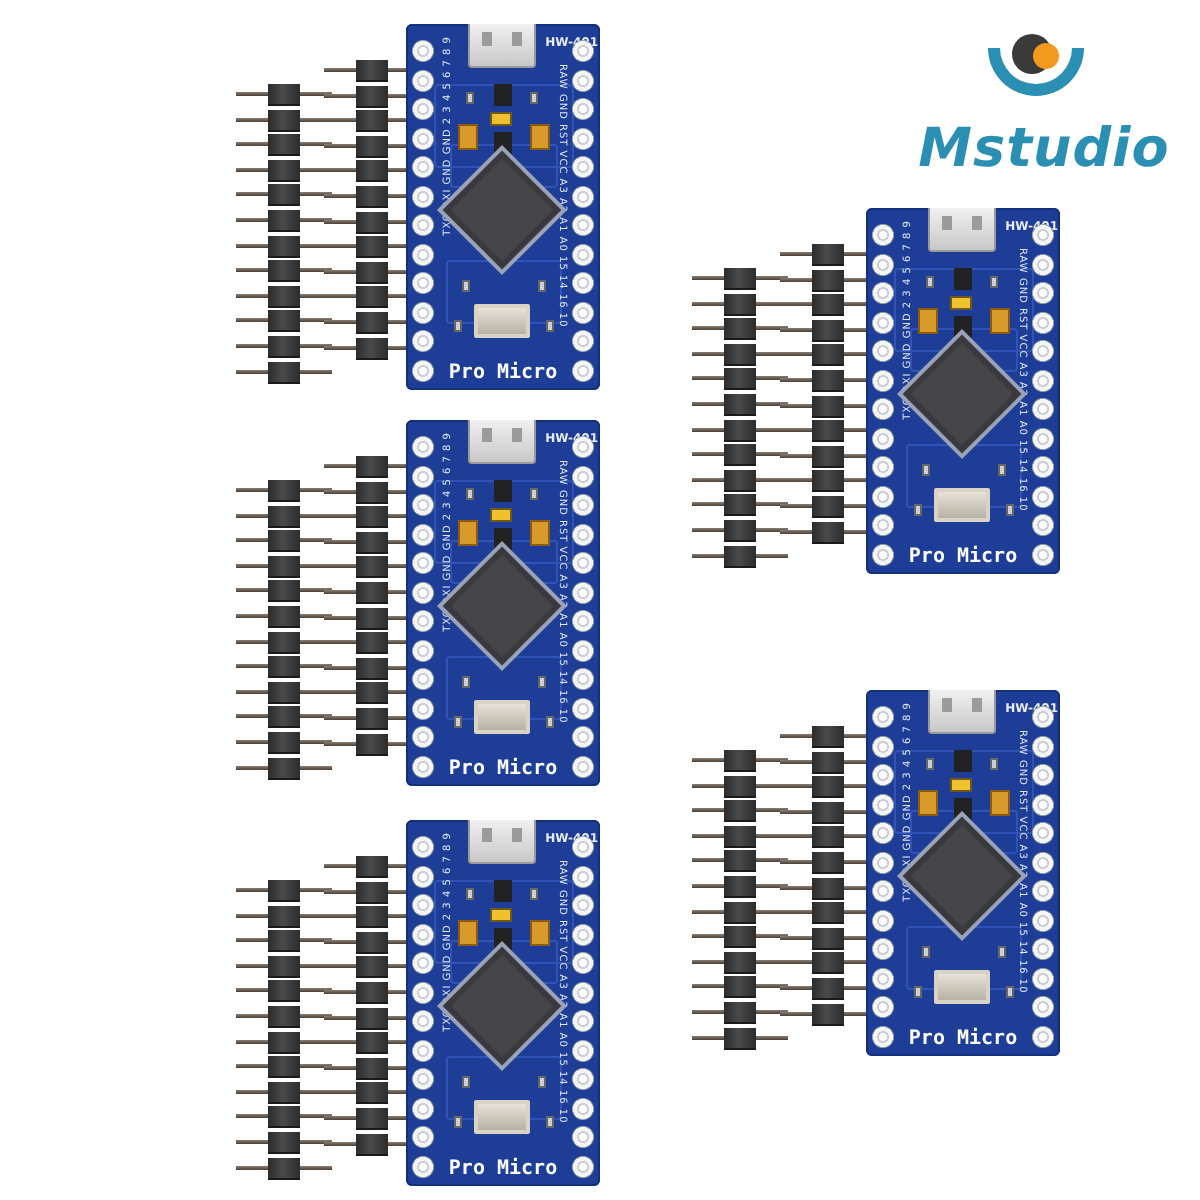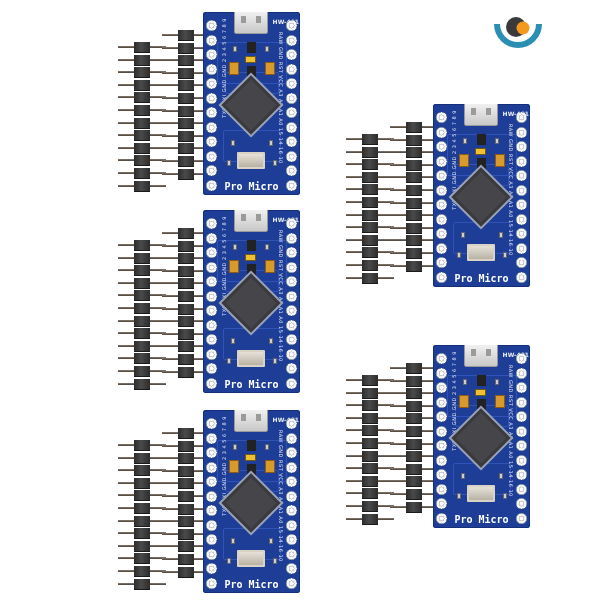--- a/index.html
+++ b/index.html
@@ -50,20 +50,21 @@
 </head>
 <body>
 
 <div class="logo">
   <svg class="logo-mark" viewBox="0 0 56 48">
     <path d="M6 14 A22 22 0 0 0 50 14 A20 20 0 0 1 6 14 Z" fill="#2a8fb3"></path>
     <path d="M4 12 A24 24 0 1 0 52 12 L46 12 A18 18 0 1 1 10 12 Z" fill="#2a8fb3"></path>
     <circle cx="26" cy="15" r="10" fill="#3a3a3a"></circle>
     <circle cx="33" cy="16" r="6.5" fill="#f39a1e"></circle>
   </svg>
+  <div class="logo-text">Mstudio</div>
 </div>
 
 <div id="boards-root">
     <div class="board-set">
       <div class="headers" style="left: 118px; top: 30px;">
         <div class="header-strip" style="left: 16px; top: 12px;">
           <div class="pin" style="top: 4px; left: -16px; width: 48px;"></div>
           <div class="header-block" style="top: 0px;"></div>
           <div class="pin" style="top: 16.6px; left: -16px; width: 48px;"></div>
           <div class="header-block" style="top: 12.6px;"></div>

